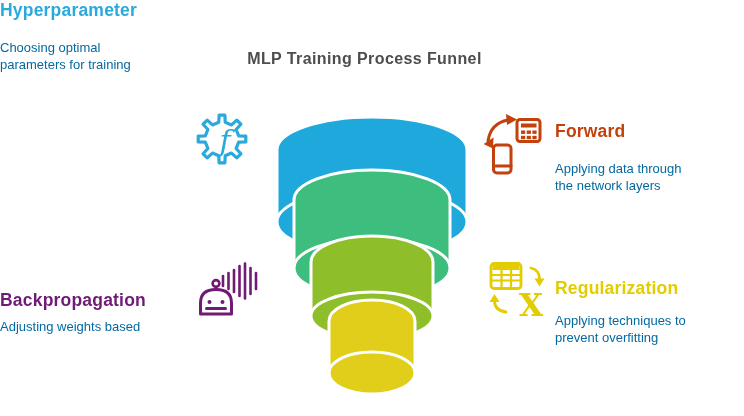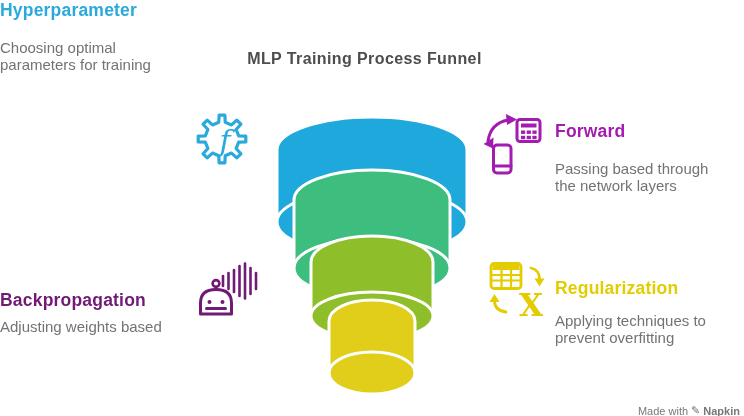--- a/index.html
+++ b/index.html
@@ -6,25 +6,25 @@
   .stage{
     position:relative;width:744px;height:416px;background:#ffffff;
     overflow:hidden;font-family:"Liberation Sans",sans-serif;
   }
   .page-title{
     position:absolute;top:50px;left:0;width:729px;text-align:center;
     font-size:16px;font-weight:bold;color:#4D4D4D;letter-spacing:.4px;
   }
   .block{position:absolute}
   .heading{font-size:17.5px;font-weight:bold;line-height:20px;letter-spacing:.2px}
-  .desc{font-size:15px;color:#737373;line-height:17px}
+  .desc{font-size:13px;color:#0369a1;line-height:17px}
   .alignR{text-align:left}
   .alignL{text-align:left}
   .hyper-c{color:#29A9DC}
-  .fwd-c{color:#a21caf}
+  .fwd-c{color:#c2410c}
   .back-c{color:#701a75}
   .reg-c{color:#E3CC00}
   .icon{position:absolute;line-height:0}
   .funnel-svg{position:absolute;left:0;top:0}
   .watermark{
     position:absolute;top:404px;right:4px;font-size:11px;color:#77787B;
     display:flex;align-items:center;gap:3px;white-space:nowrap;
   }
   .watermark .brand{font-weight:bold}
   .gap-hyper{margin-top:19px}
@@ -102,21 +102,21 @@
       </g>
       <rect x="9.5" y="33" width="17.5" height="28" rx="3.5"></rect>
       <line x1="9.5" y1="54" x2="27" y2="54"></line>
     </svg>
   </div>
   <div class="block alignL" style="left:555px;top:121px;width:170px">
     <div class="heading fwd-c">
       <div>Forward</div>
     </div>
     <div class="desc gap-fwd">
-      <div>Passing based through</div>
+      <div>Applying data through</div>
       <div>the network layers</div>
     </div>
   </div>
 
   <div class="block alignR" style="left:0;top:290px;width:193px">
     <div class="heading back-c">
       <div>Backpropagation</div>
     </div>
     <div class="desc gap-back">
       <div>Adjusting weights based</div>
@@ -158,19 +158,14 @@
   <div class="block alignL" style="left:555px;top:278px;width:175px">
     <div class="heading reg-c">
       <div>Regularization</div>
     </div>
     <div class="desc gap-reg">
       <div>Applying techniques to</div>
       <div>prevent overfitting</div>
     </div>
   </div>
 
-  <div class="watermark">
-    <span>Made with</span>
-    <span>✎</span>
-    <span class="brand">Napkin</span>
-  </div>
 
 </div>
 
 </body></html>

